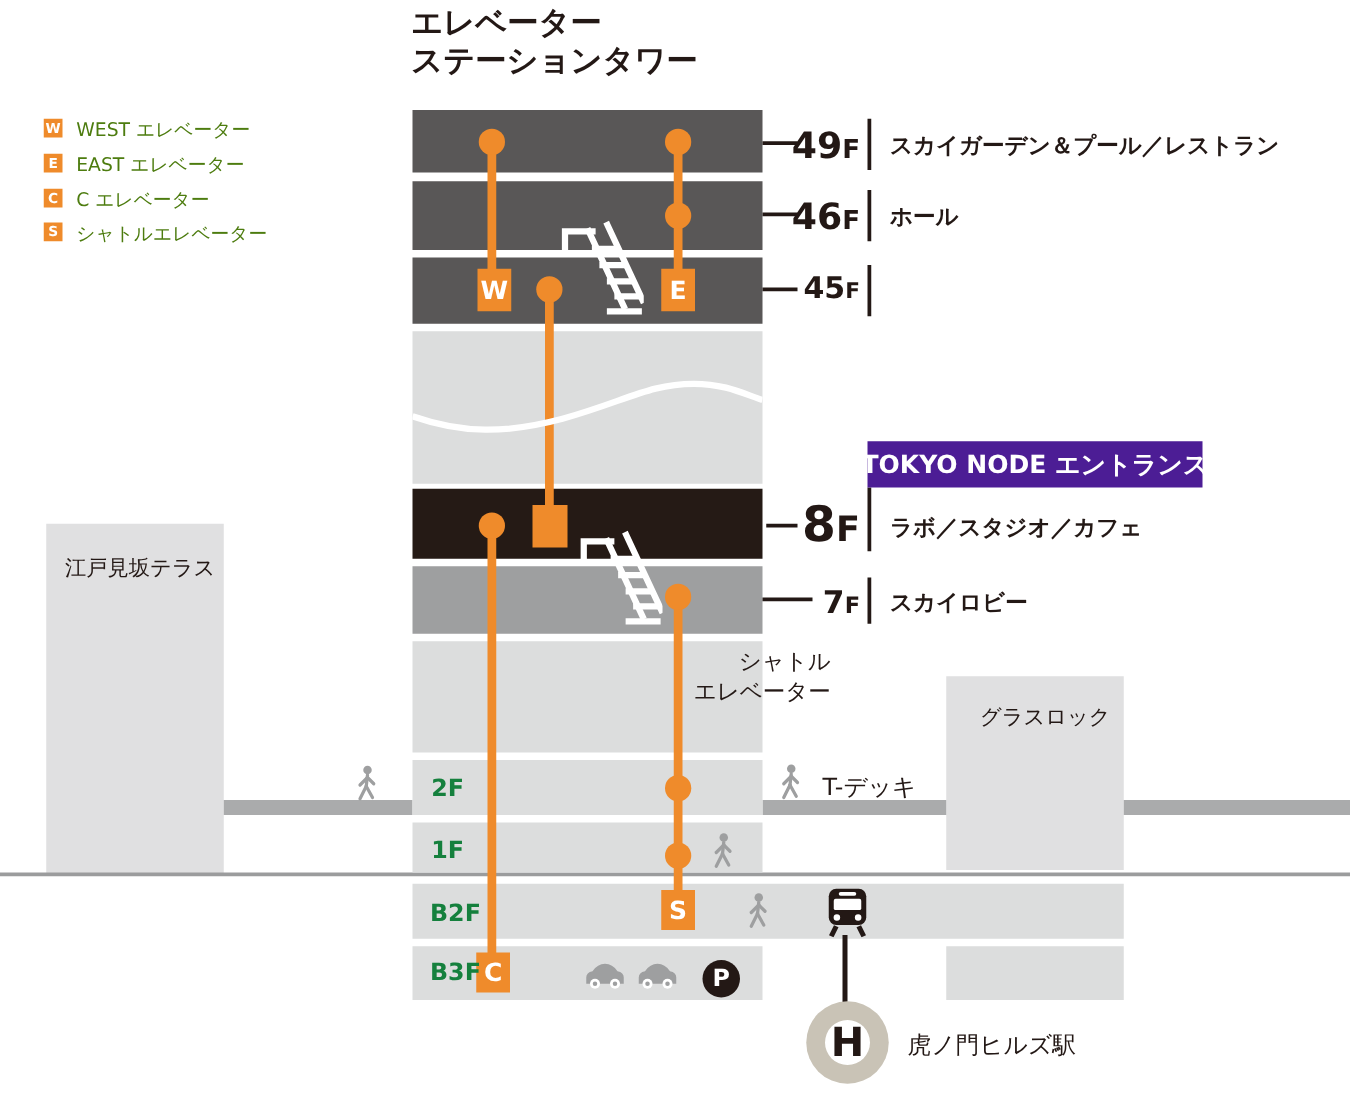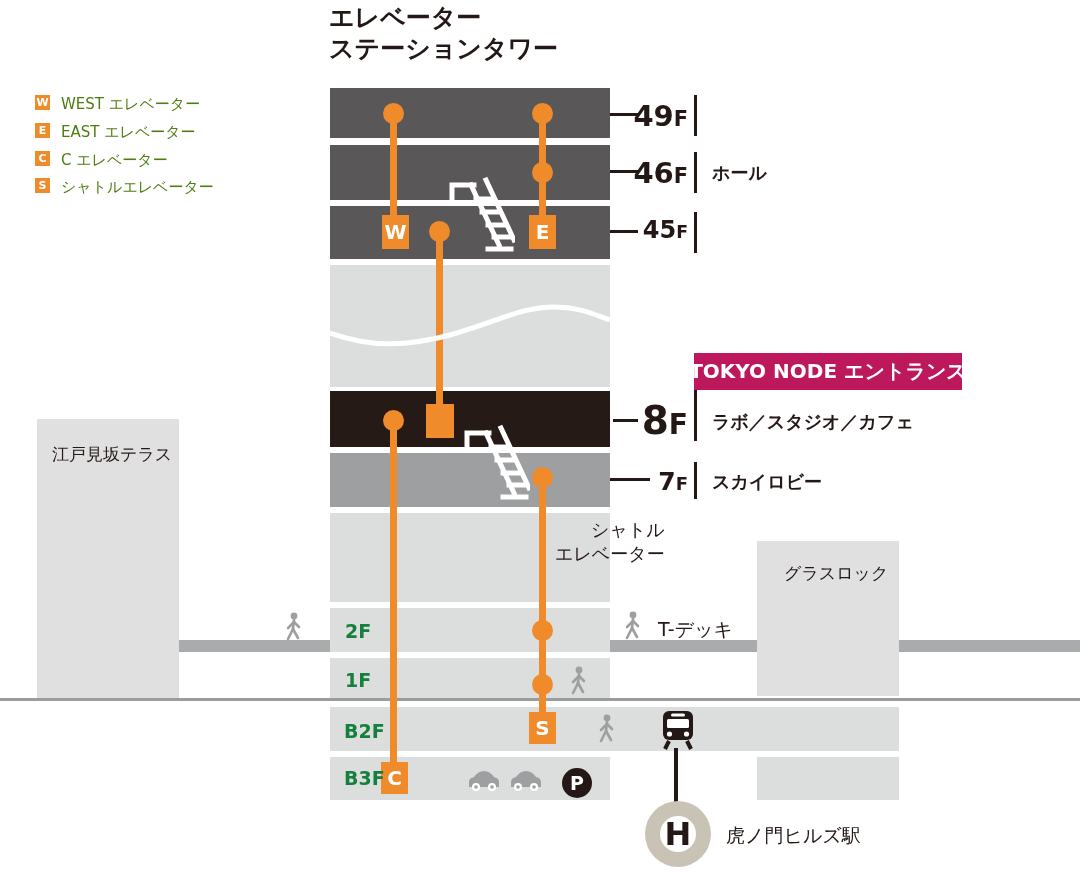--- a/index.html
+++ b/index.html
@@ -24,21 +24,21 @@
   .fnum{position:absolute;font-weight:bold;color:#231815;text-align:right;white-space:nowrap;z-index:9;}
   .fnum .suf{font-size:0.72em;}
   .fbar{position:absolute;width:3px;background:#231815;z-index:9;}
   .fdesc{position:absolute;font-size:18px;font-weight:bold;color:#231815;white-space:nowrap;z-index:9;}
   .small-floor{position:absolute;font-size:19px;font-weight:600;color:#15803d;z-index:9;}
   .jp-label{position:absolute;color:#231815;white-space:nowrap;z-index:9;}
   .legend-box{position:absolute;width:15px;height:15px;background:#ef8b2b;color:#fff;
       font-size:11px;font-weight:bold;display:flex;align-items:center;justify-content:center;z-index:9;}
   .legend-label{position:absolute;font-size:15px;color:#4d7c0f;white-space:nowrap;z-index:9;}
   .svgicon{position:absolute;z-index:8;}
-  #tokyo-node{position:absolute;left:694px;top:353px;width:268px;height:37px;background:#be185d;
+  #tokyo-node{position:absolute;left:694px;top:353px;width:268px;height:37px;background:#4c1d95;
       color:#ffffff;font-size:20px;font-weight:bold;display:flex;align-items:center;
       justify-content:center;white-space:nowrap;z-index:10;}
   #title{position:absolute;left:329px;top:2px;font-size:25px;font-weight:bold;
       line-height:31px;color:#231815;z-index:9;white-space:nowrap;}
   .pcircle{position:absolute;left:562px;top:768px;width:30px;height:30px;border-radius:50%;
       background:#231815;color:#fff;font-weight:bold;font-size:19px;display:flex;
       align-items:center;justify-content:center;z-index:9;}
   #hcircle{position:absolute;left:645px;top:801px;width:66px;height:66px;border-radius:50%;
       background:#c9c3b6;z-index:9;display:flex;align-items:center;justify-content:center;}
   #hcircle .inner{width:36px;height:36px;border-radius:50%;background:#ffffff;
@@ -138,20 +138,21 @@
   <div class="odot" style="left:532px;top:467px;"></div>
   <div class="odot" style="left:532px;top:620px;"></div>
   <div class="odot" style="left:532px;top:674px;"></div>
   <div class="obox" style="left:529px;top:712px;width:27px;height:32px;">S</div>
 
   <div class="tick" style="left:610px;top:113px;width:28px;"></div>
   <div class="fnum" style="left:630px;top:99px;width:58px;font-size:29px;">
     <span>49</span><span class="suf">F</span>
   </div>
   <div class="fbar" style="left:694px;top:95px;height:41px;"></div>
+  <div class="fdesc" style="left:712px;top:104px;">スカイガーデン＆プール／レストラン</div>
 
   <div class="tick" style="left:610px;top:170px;width:28px;"></div>
   <div class="fnum" style="left:630px;top:156px;width:58px;font-size:29px;">
     <span>46</span><span class="suf">F</span>
   </div>
   <div class="fbar" style="left:694px;top:152px;height:41px;"></div>
   <div class="fdesc" style="left:712px;top:161px;">ホール</div>
 
   <div class="tick" style="left:610px;top:230px;width:28px;"></div>
   <div class="fnum" style="left:630px;top:216px;width:58px;font-size:24px;">

